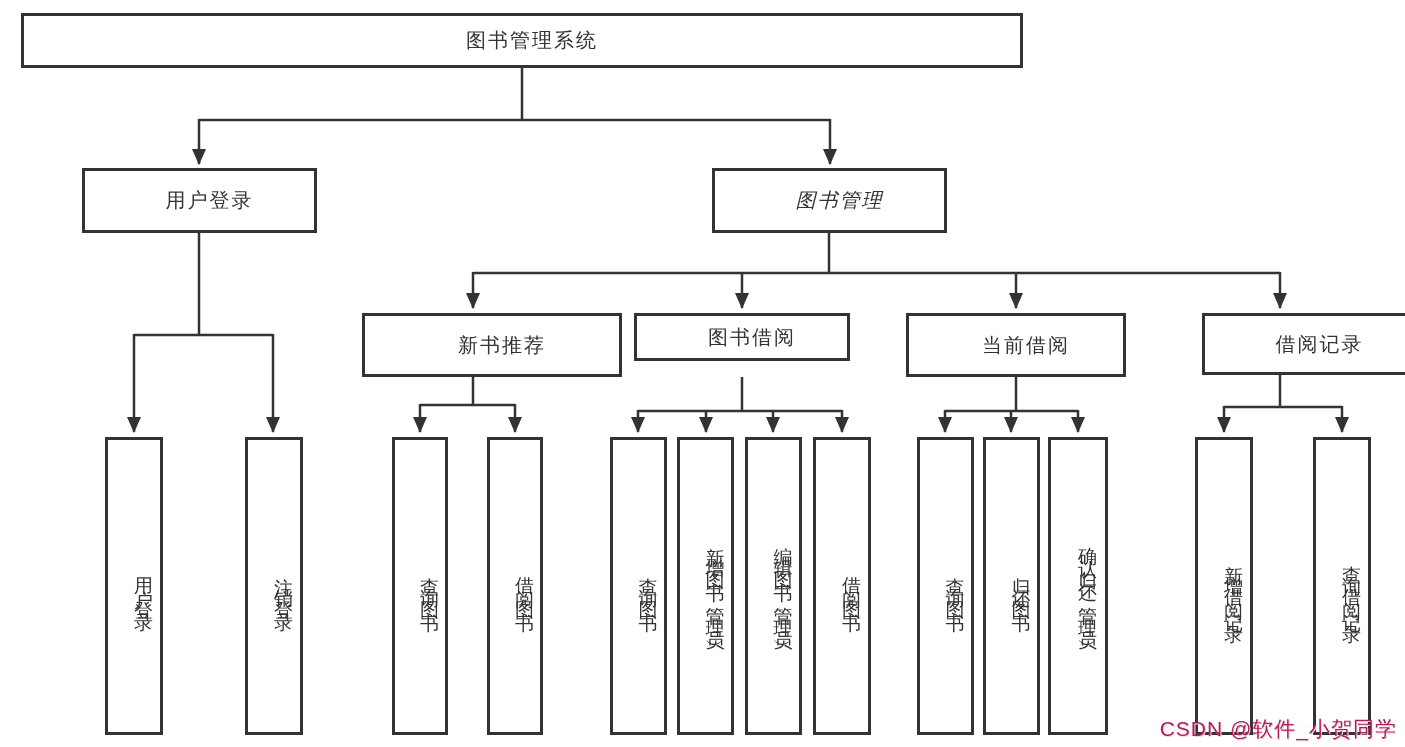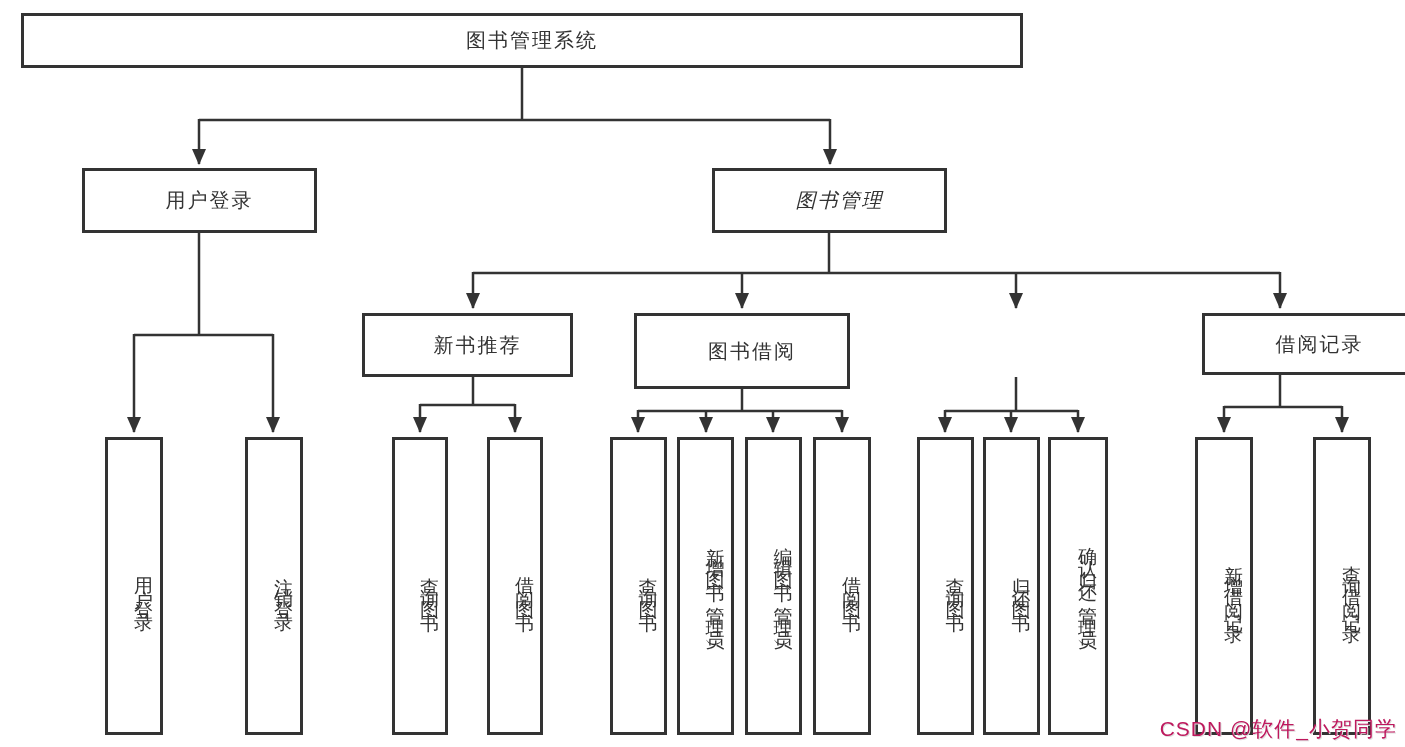--- a/index.html
+++ b/index.html
@@ -80,22 +80,23 @@
       <path d="M1224,406 L1224,432" marker-end="url(#arrow)"></path>
       <path d="M1342,406 L1342,432" marker-end="url(#arrow)"></path>
     </g>
   </svg>
 
   <div class="box" style="left:21px;top:13px;width:1002px;height:55px;">图书管理系统</div>
 
   <div class="box" style="left:82px;top:168px;width:235px;height:65px;">用户登录</div>
   <div class="box" style="left:712px;top:168px;width:235px;height:65px;font-style:italic;">图书管理</div>
 
-  <div class="box" style="left:362px;top:313px;width:211px;height:64px;">新书推荐</div>
-  <div class="box" style="left:634px;top:313px;width:216px;height:76px;">图书借阅</div>
+  <div class="box" style="left:362px;top:313px;width:260px;height:64px;">新书推荐</div>
+  <div class="box" style="left:634px;top:313px;width:216px;height:48px;">图书借阅</div>
+  <div class="box" style="left:906px;top:313px;width:220px;height:64px;">当前借阅</div>
   <div class="box" style="left:1172px;top:313px;width:215px;height:62px;margin-left:30px;">借阅记录</div>
 
   <div class="box leaf" style="left:105px;top:437px;width:58px;height:298px;">用户登录</div>
   <div class="box leaf" style="left:245px;top:437px;width:58px;height:298px;">注销登录</div>
 
   <div class="box leaf" style="left:392px;top:437px;width:56px;height:298px;">查询图书</div>
   <div class="box leaf" style="left:487px;top:437px;width:56px;height:298px;">借阅图书</div>
 
   <div class="box leaf" style="left:610px;top:437px;width:57px;height:298px;">查询图书</div>
   <div class="box leaf" style="left:677px;top:437px;width:57px;height:298px;">新增图书（管理员）</div>

